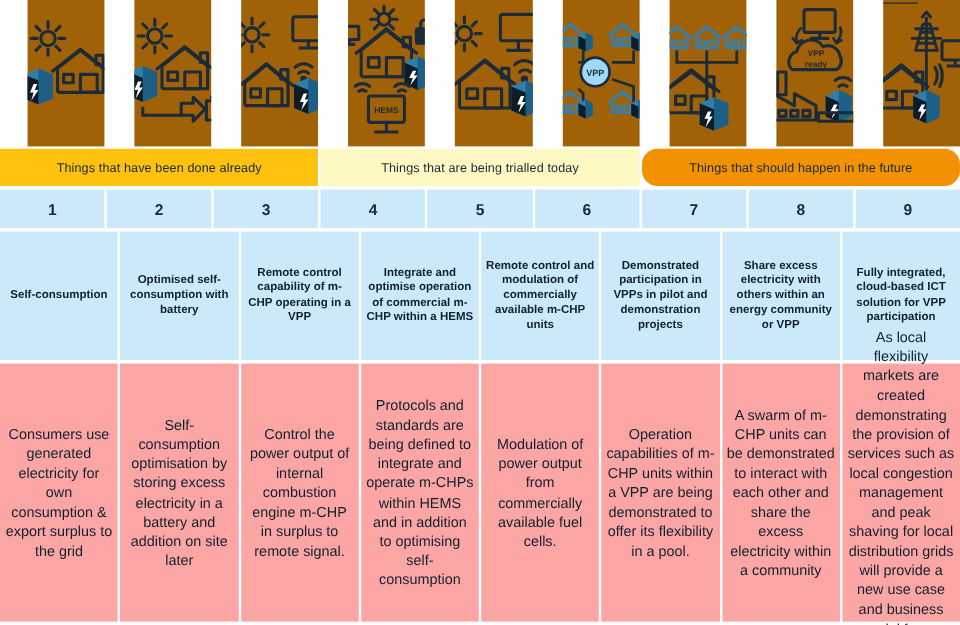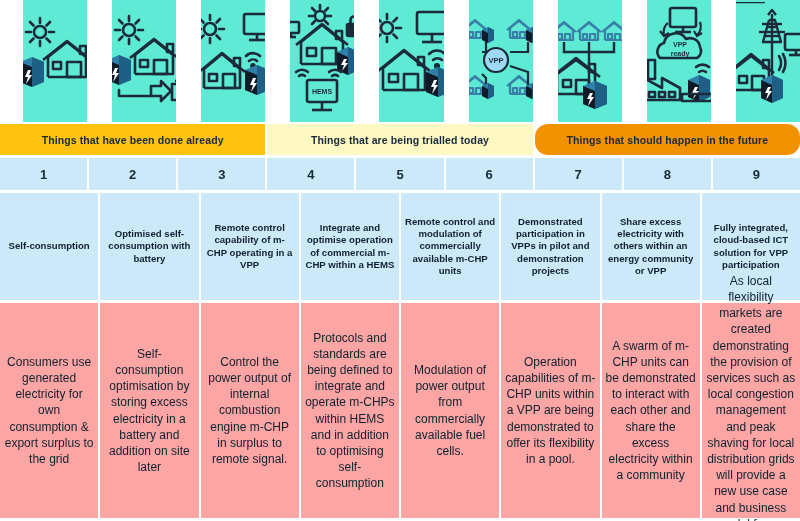--- a/index.html
+++ b/index.html
@@ -11,33 +11,33 @@
   }
   .board { width: 800px; height: 521px; position: relative; }
 
   
   .row9 { display: flex; width: 800px; gap: 2px; }
   .col { width: 88.4px; flex: 1 1 0; }
 
   
   .icon-row { height: 122px; }
   .icon-cell {
-    background: #5eead4;
+    background: #a16207;
     height: 122px;
     display: flex; align-items: center; justify-content: center;
     overflow: hidden;
     margin-left: 23px;
   }
   .icon-cell svg { display: block; }
 
   
   .cat-row { display: flex; width: 800px; gap: 2px; height: 31px; margin-top: 2px; }
   .cat {
     display: flex; align-items: center; justify-content: center;
-    font-size: 10.5px; font-weight: bold; color: #17293a;
+    font-size: 10.5px; font-weight: normal; color: #17293a;
     letter-spacing: 0.1px;
     white-space: nowrap;
   }
   .cat-1 { flex: 3 1 0; background: #FFC20E; }
   .cat-2 { flex: 3 1 0; background: #fef9c3; }
   .cat-3 { flex: 3 1 0; background: #F39200; border-radius: 13px; }
 
   
   .num-row { height: 32px; margin-top: 3px; }
   .num-cell {

